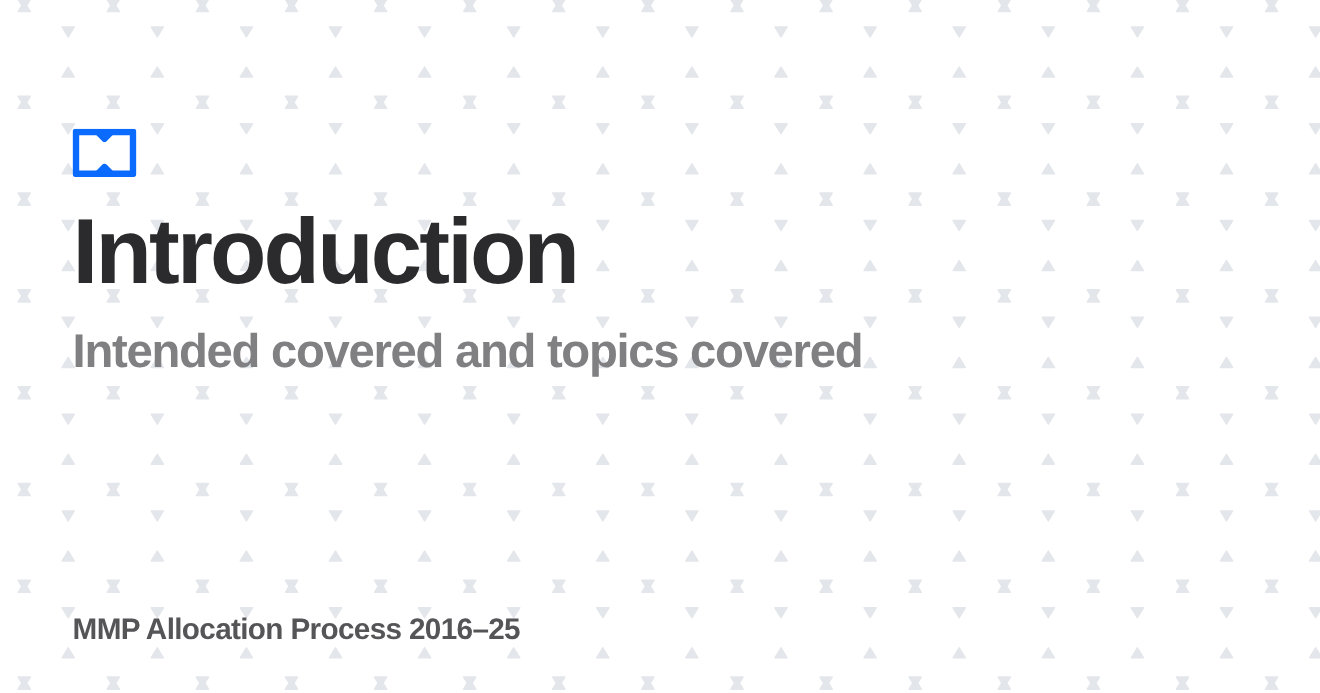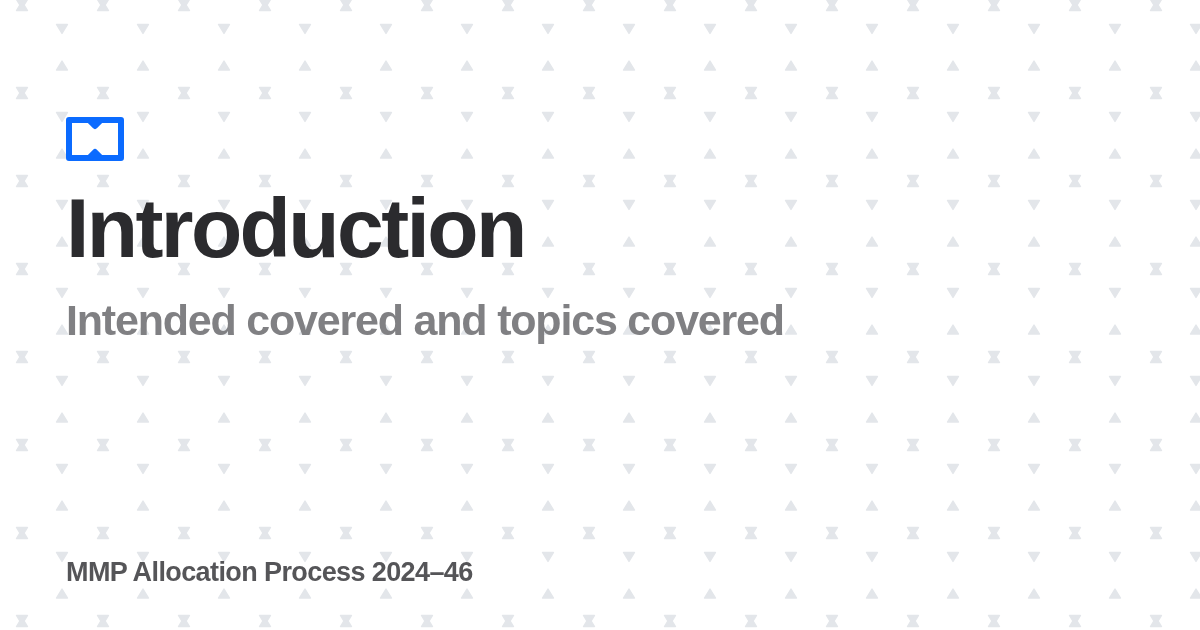--- a/index.html
+++ b/index.html
@@ -784,16 +784,16 @@
         <path d="M23 3 L29 9 L35 3" stroke="#0b6bff" stroke-width="6" stroke-linejoin="round" fill="none"></path>
         <path d="M23 41 L29 35 L35 41" stroke="#0b6bff" stroke-width="6" stroke-linejoin="round" fill="none"></path>
         <path d="M29 9 L29 35" stroke="#0b6bff" stroke-width="0" fill="none"></path>
       </svg>
     </div>
 
     <h1 class="title">Introduction</h1>
 
     <h2 class="subtitle">Intended covered and topics covered</h2>
 
-    <div class="footer">MMP Allocation Process 2024–46</div>
+    <div class="footer">MMP Allocation Process 2016–25</div>
 
   </div>
 </div>
 
 </body></html>

